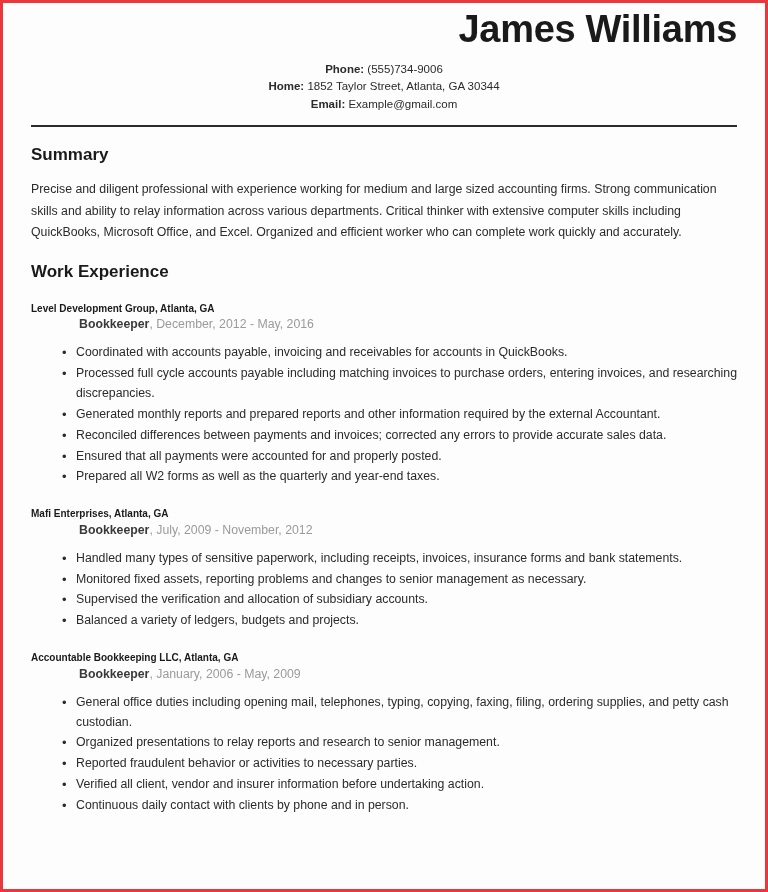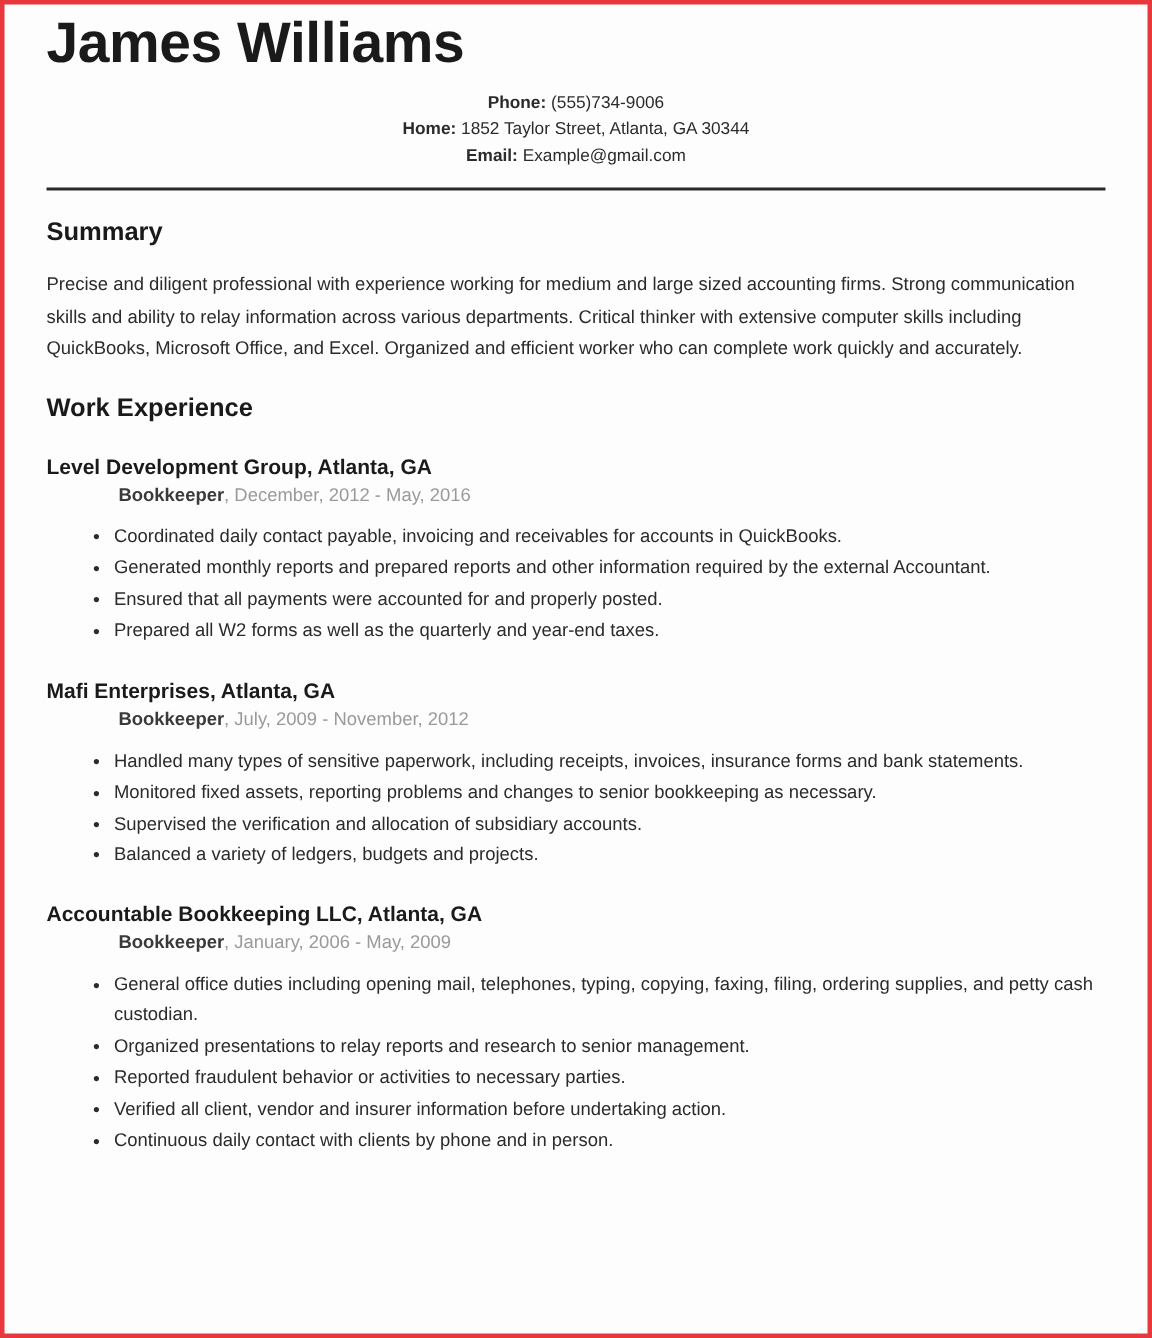--- a/index.html
+++ b/index.html
@@ -28,21 +28,21 @@
   }
 
   .inner {
     box-sizing: border-box;
     padding: 0 28px;
     height: 100%;
   }
 
   
   .name {
-    text-align: left;
+    text-align: right;
     font-size: 38px;
     font-weight: bold;
     letter-spacing: -0.3px;
     color: #1a1a1a;
     margin: 4px 0 0 0;
     line-height: 1.18;
   }
 
   .contact {
     text-align: center;
@@ -76,21 +76,21 @@
     line-height: 1.78;
     color: #2b2b2b;
     margin: 13px 0 0 0;
     max-width: 700px;
   }
 
   .job { margin-top: 20px; }
   .job.first { margin-top: 19px; }
 
   .job-org {
-    font-size: 14px;
+    font-size: 10px;
     font-weight: bold;
     color: #1a1a1a;
     line-height: 1.35;
   }
 
   .job-meta {
     font-size: 12.3px;
     line-height: 1.45;
     color: #9a9a9a;
     margin-top: 1px;
@@ -157,35 +157,37 @@
 
     <div class="section">
       <div class="section-title">Work Experience</div>
 
       <div class="job first">
         <div class="job-org">Level Development Group, Atlanta, GA</div>
         <div class="job-meta">
           <span class="role">Bookkeeper</span><span>, December, 2012 - May, 2016</span>
         </div>
         <ul class="bullets">
-          <li>Coordinated daily contact payable, invoicing and receivables for accounts in QuickBooks.</li>
+          <li>Coordinated with accounts payable, invoicing and receivables for accounts in QuickBooks.</li>
+          <li>Processed full cycle accounts payable including matching invoices to purchase orders, entering invoices, and researching discrepancies.</li>
           <li>Generated monthly reports and prepared reports and other information required by the external Accountant.</li>
+          <li>Reconciled differences between payments and invoices; corrected any errors to provide accurate sales data.</li>
           <li>Ensured that all payments were accounted for and properly posted.</li>
           <li>Prepared all W2 forms as well as the quarterly and year-end taxes.</li>
         </ul>
       </div>
 
       <div class="job">
         <div class="job-org">Mafi Enterprises, Atlanta, GA</div>
         <div class="job-meta">
           <span class="role">Bookkeeper</span><span>, July, 2009 - November, 2012</span>
         </div>
         <ul class="bullets">
           <li>Handled many types of sensitive paperwork, including receipts, invoices, insurance forms and bank statements.</li>
-          <li>Monitored fixed assets, reporting problems and changes to senior bookkeeping as necessary.</li>
+          <li>Monitored fixed assets, reporting problems and changes to senior management as necessary.</li>
           <li>Supervised the verification and allocation of subsidiary accounts.</li>
           <li>Balanced a variety of ledgers, budgets and projects.</li>
         </ul>
       </div>
 
       <div class="job">
         <div class="job-org">Accountable Bookkeeping LLC, Atlanta, GA</div>
         <div class="job-meta">
           <span class="role">Bookkeeper</span><span>, January, 2006 - May, 2009</span>
         </div>

